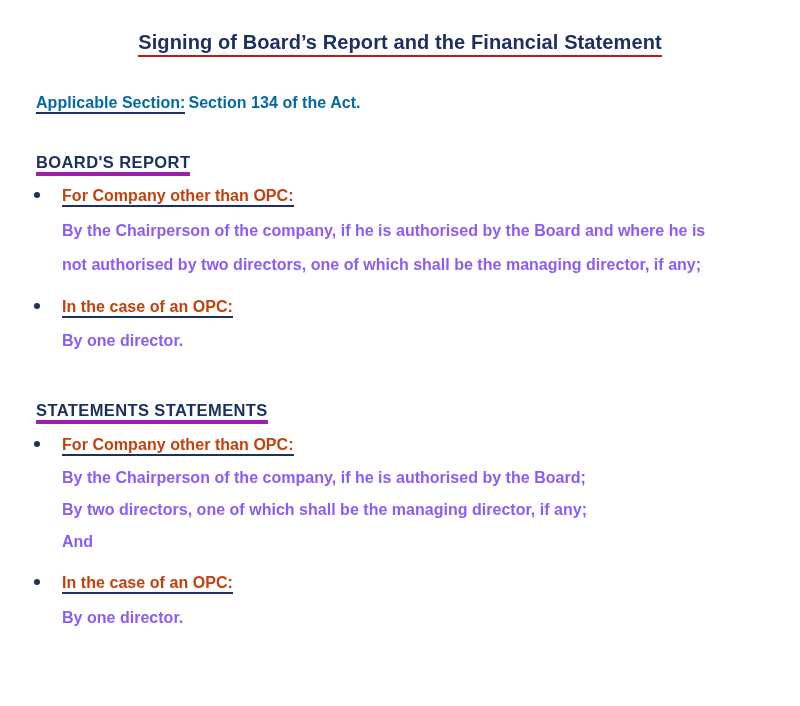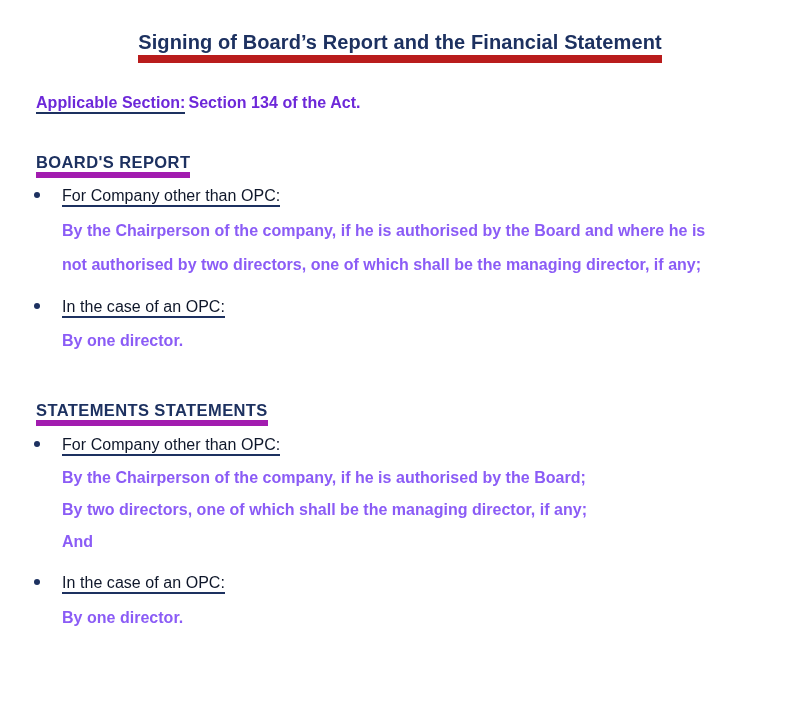--- a/index.html
+++ b/index.html
@@ -31,29 +31,29 @@
     text-align: center;
     font-size: 20px;
     font-weight: bold;
     letter-spacing: 0.1px;
     color: #1d3160;
     margin: 0;
     padding: 30px 40px 0 40px;
     line-height: 1.25;
   }
   .doc-title .u {
-    border-bottom: 8px solid #b91c1c;
+    border-bottom: 2px solid #b91c1c;
     padding-bottom: 2px;
   }
 
   
   .applicable-line {
     font-size: 16px;
     font-weight: bold;
-    color: #6d28d9;
+    color: #0369a1;
     margin: 0;
     padding: 38px 0 0 36px;
     line-height: 1.3;
     letter-spacing: 0.05px;
   }
   .applicable-label {
     border-bottom: 2px solid #1d3160;
     padding-bottom: 1px;
     margin-right: 3px;
   }
@@ -62,21 +62,21 @@
   .section-heading {
     font-size: 16.5px;
     font-weight: bold;
     color: #1d3160;
     margin: 0;
     padding-left: 36px;
     line-height: 1.3;
     letter-spacing: 0.4px;
   }
   .section-heading span.u {
-    border-bottom: 6px solid #a21caf;
+    border-bottom: 4px solid #a21caf;
     padding-bottom: 1px;
   }
   .section-boards  { padding-top: 38px; }
   .section-finance { padding-top: 40px; }
 
   
   ul.bullets {
     list-style: none;
     margin: 0;
     padding: 0;
@@ -90,22 +90,22 @@
     position: absolute;
     left: 34px;
     top: 19px;
     width: 6px;
     height: 6px;
     background: #1d3160;
     border-radius: 50%;
   }
   .bullet-head {
     font-size: 16px;
-    font-weight: normal;
-    color: #0f172a;
+    font-weight: bold;
+    color: #c2410c;
     padding-top: 12px;
     line-height: 1.35;
     letter-spacing: 0.05px;
   }
   .bullet-head span.u {
     border-bottom: 2px solid #1d3160;
     padding-bottom: 1px;
   }
   .body-line {
     font-size: 16px;

